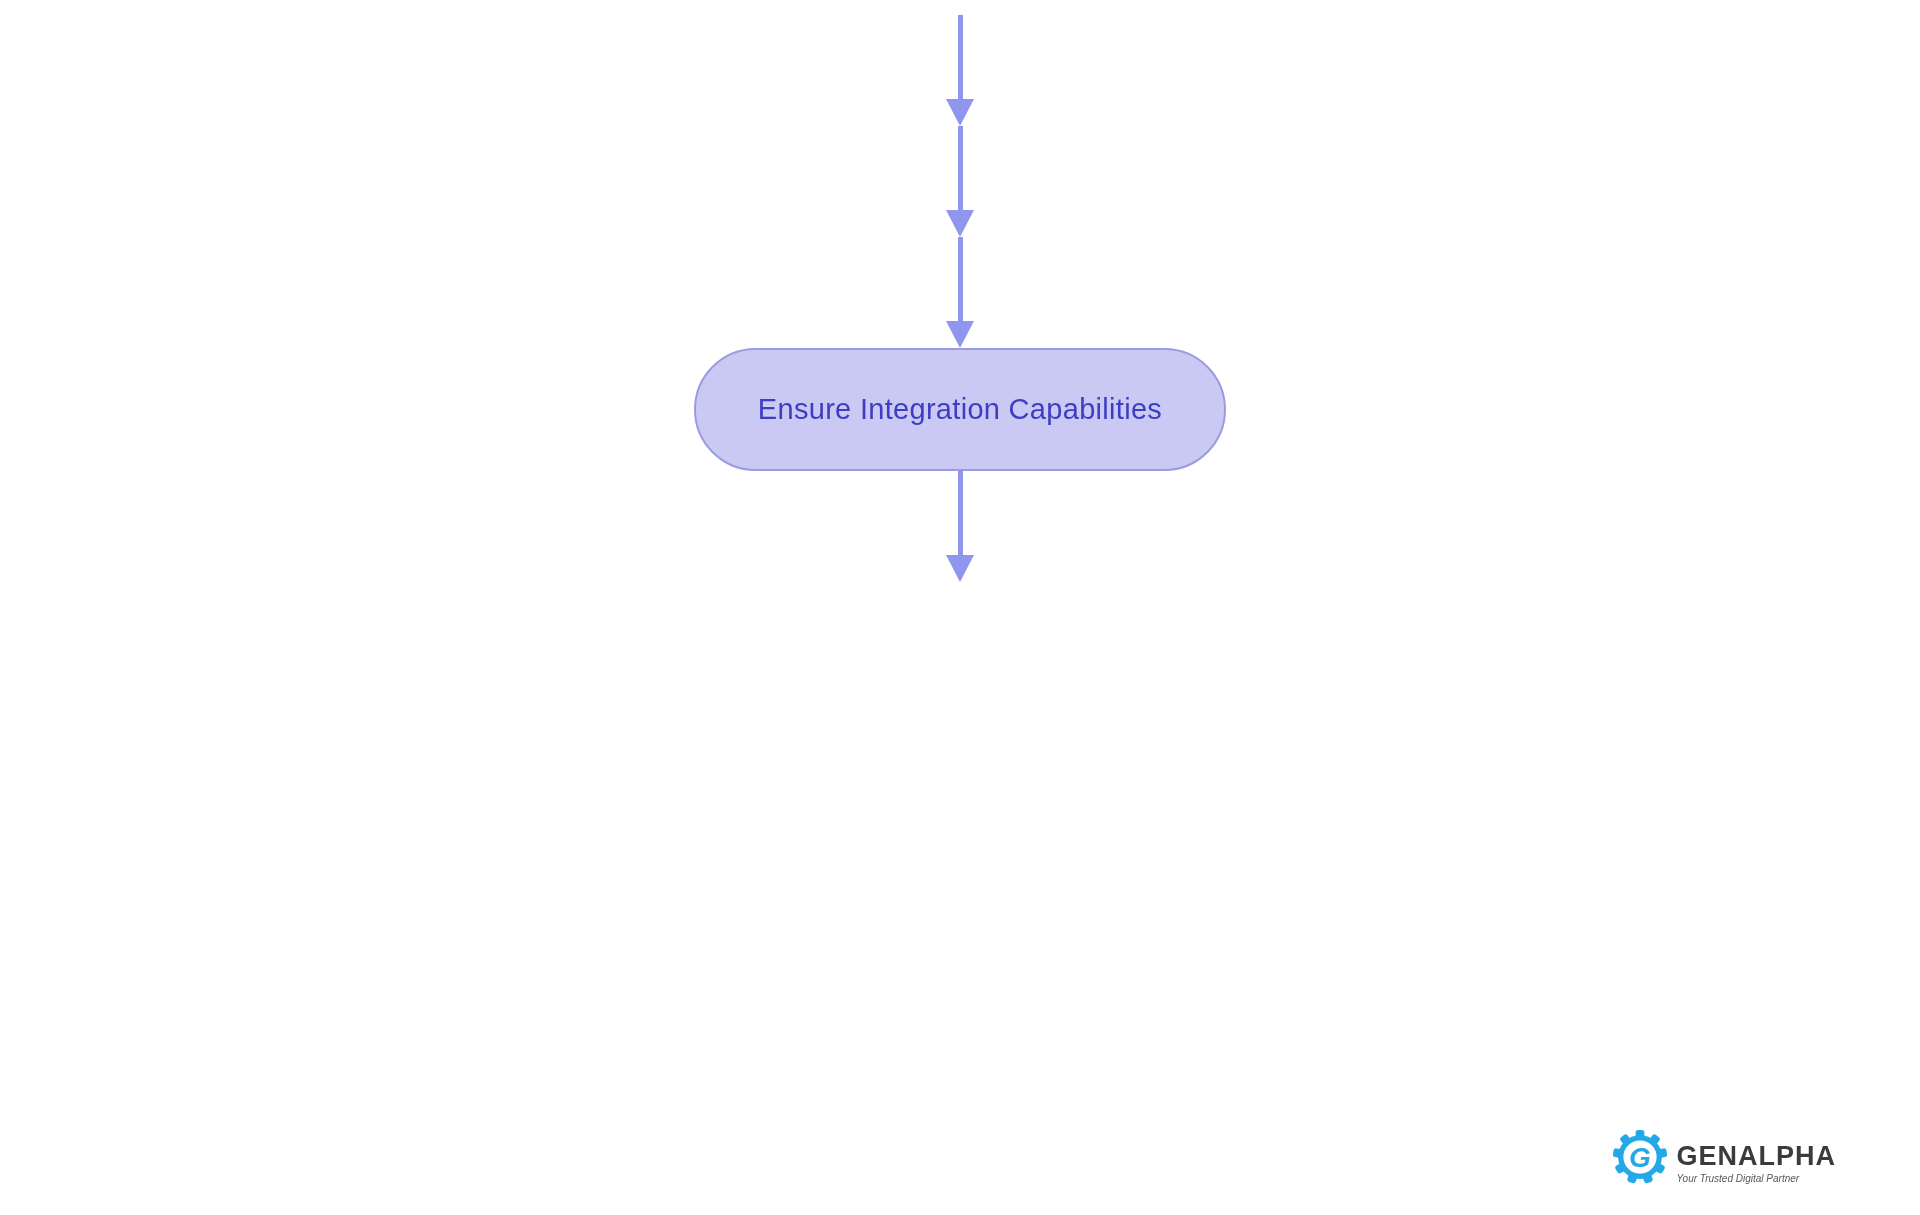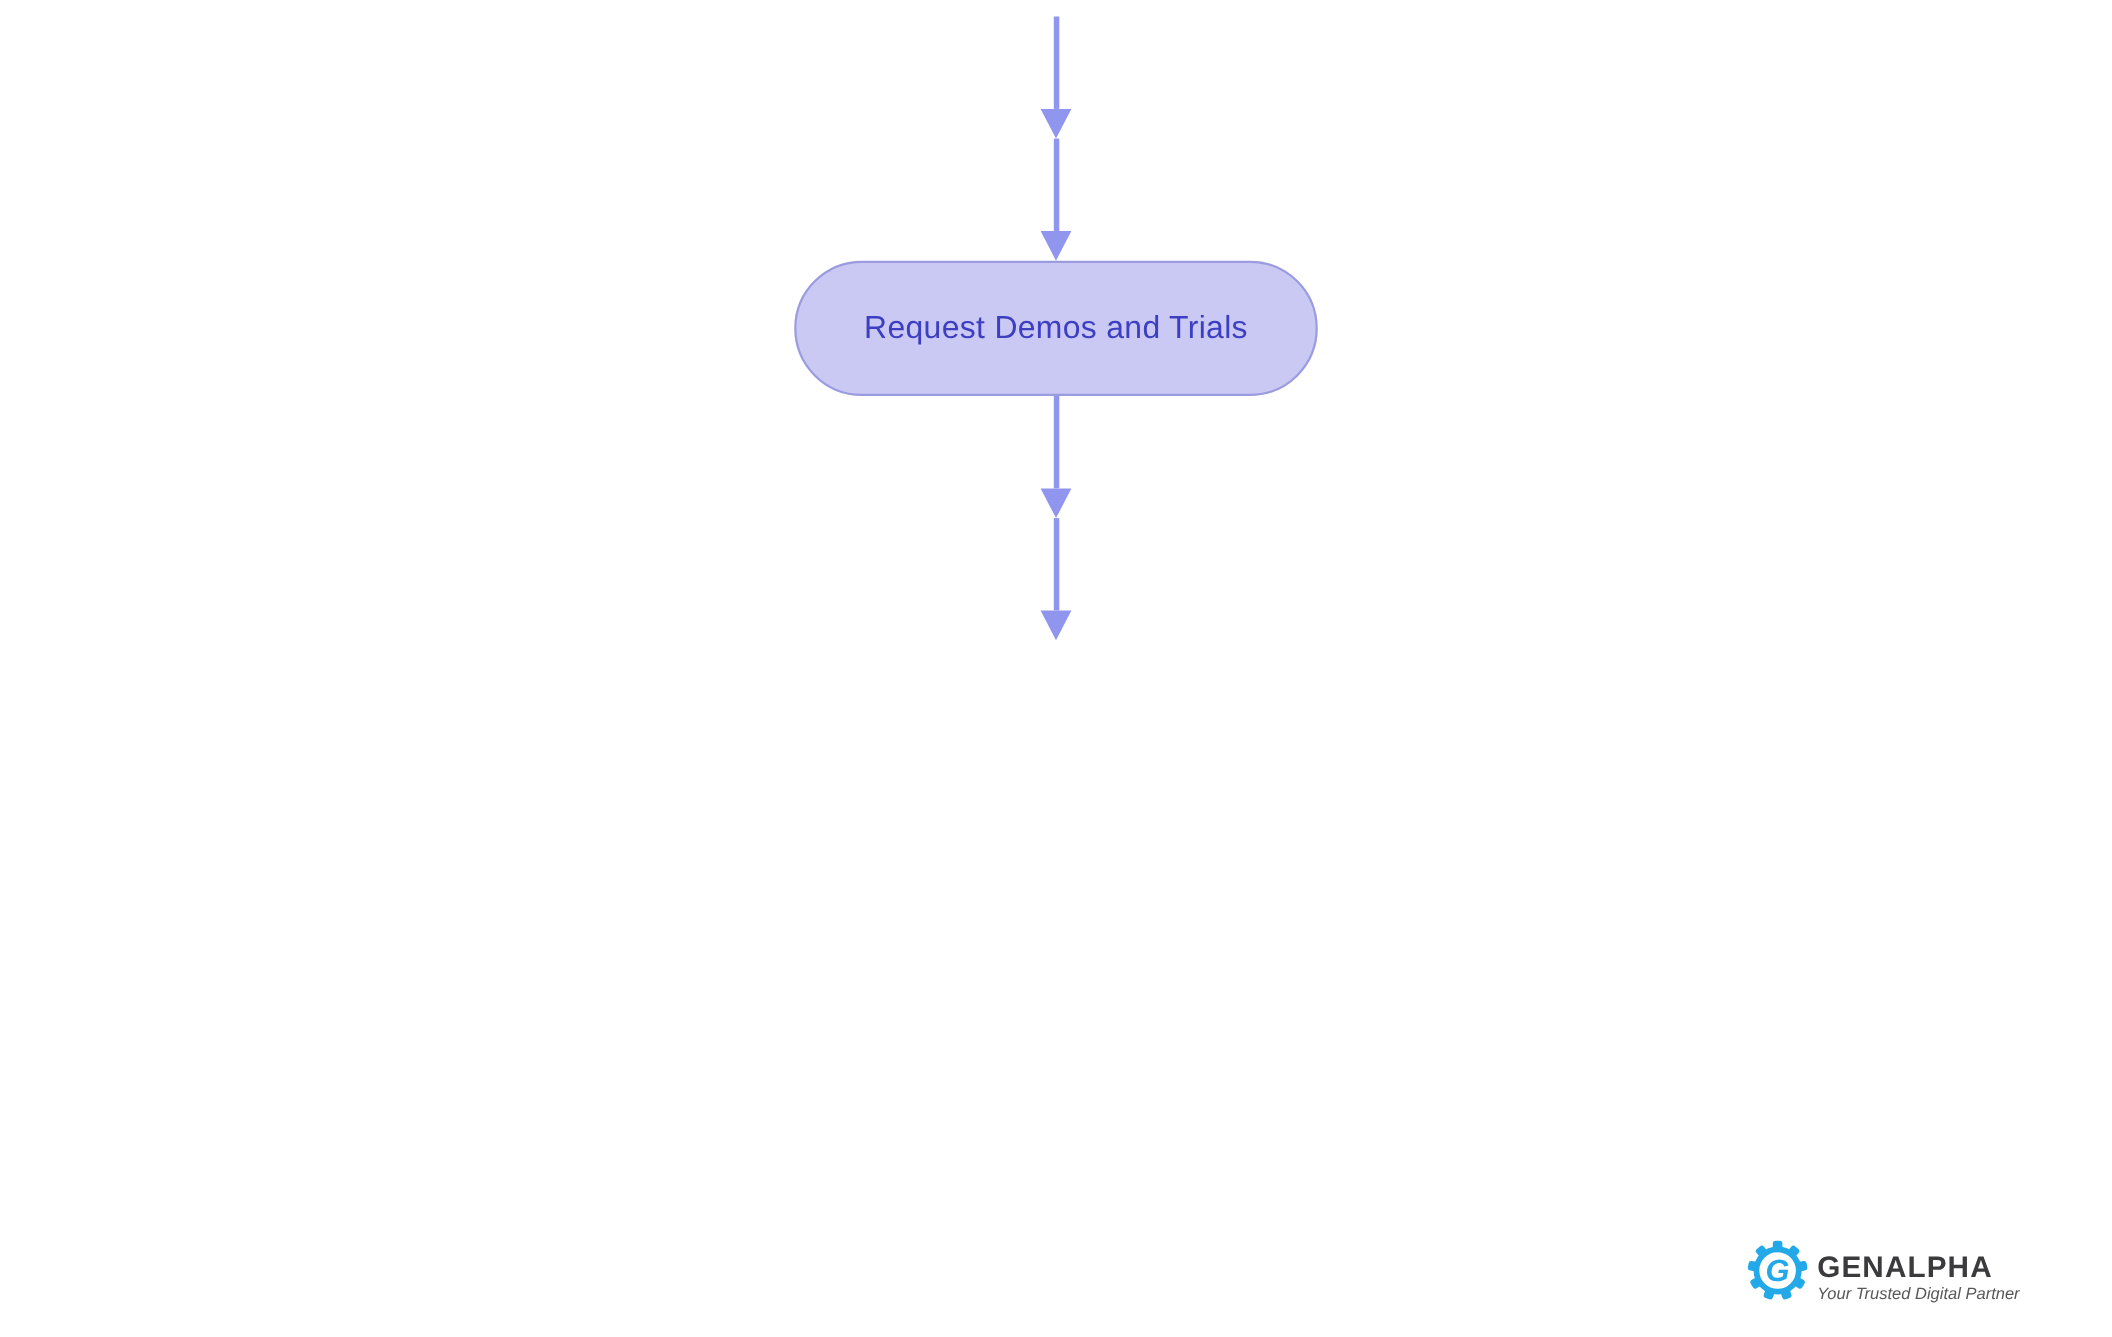--- a/index.html
+++ b/index.html
@@ -85,21 +85,21 @@
     margin-top: 12px;
   }
   .brand-name {
     font-size: 27px;
     font-weight: bold;
     letter-spacing: 1px;
     color: var(--brand_name_color, #3b3b3d);
     line-height: 1.05;
   }
   .brand-tagline {
-    font-size: 15px;
+    font-size: 10px;
     font-style: italic;
     color: var(--brand_tagline_color, #58585a);
     margin-top: 2px;
   }
 </style>
 </head>
 <body>
 
 <div class="canvas">
 
@@ -110,29 +110,29 @@
       <div class="shaft"></div>
       <div class="head"></div>
     </div>
 
 
     <div class="arrow">
       <div class="shaft"></div>
       <div class="head"></div>
     </div>
 
-    <div class="node">
-      <span>Request Demos and Trials</span>
-    </div>
 
     <div class="arrow">
       <div class="shaft"></div>
       <div class="head"></div>
     </div>
 
+    <div class="node">
+      <span>Ensure Integration Capabilities</span>
+    </div>
 
     <div class="arrow">
       <div class="shaft"></div>
       <div class="head"></div>
     </div>
 
 
   </main>
 
   <div class="brand">

